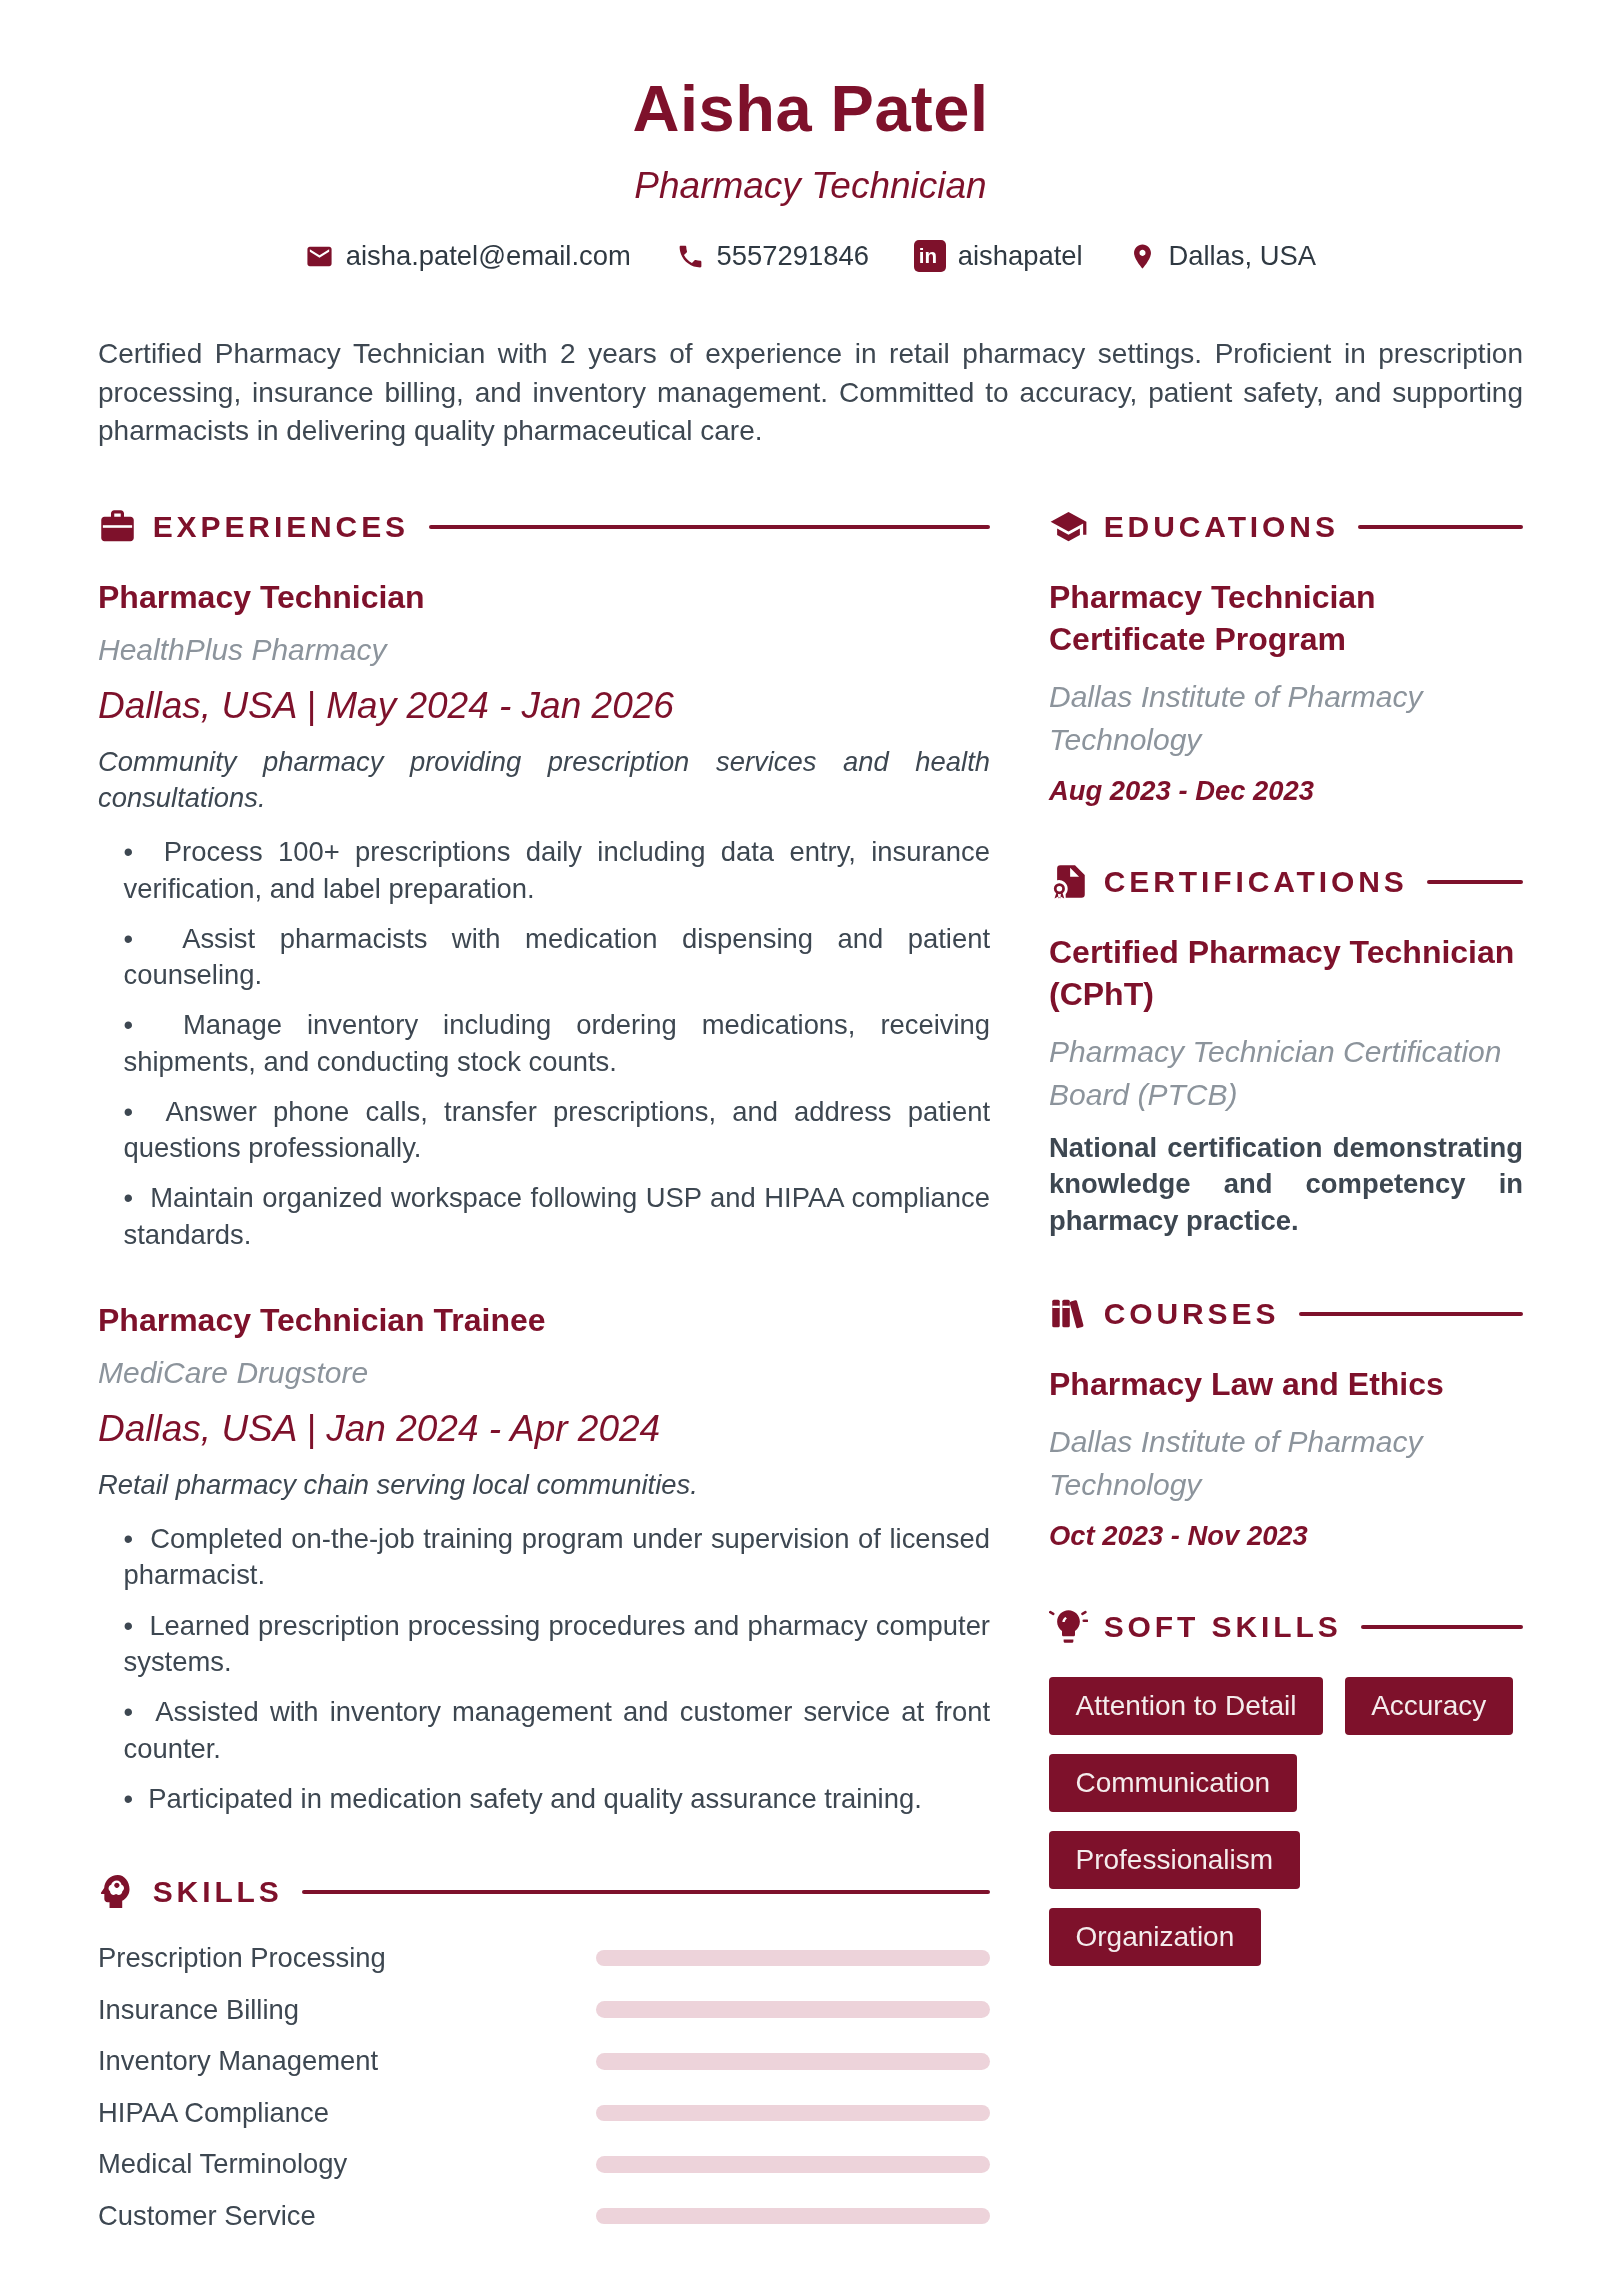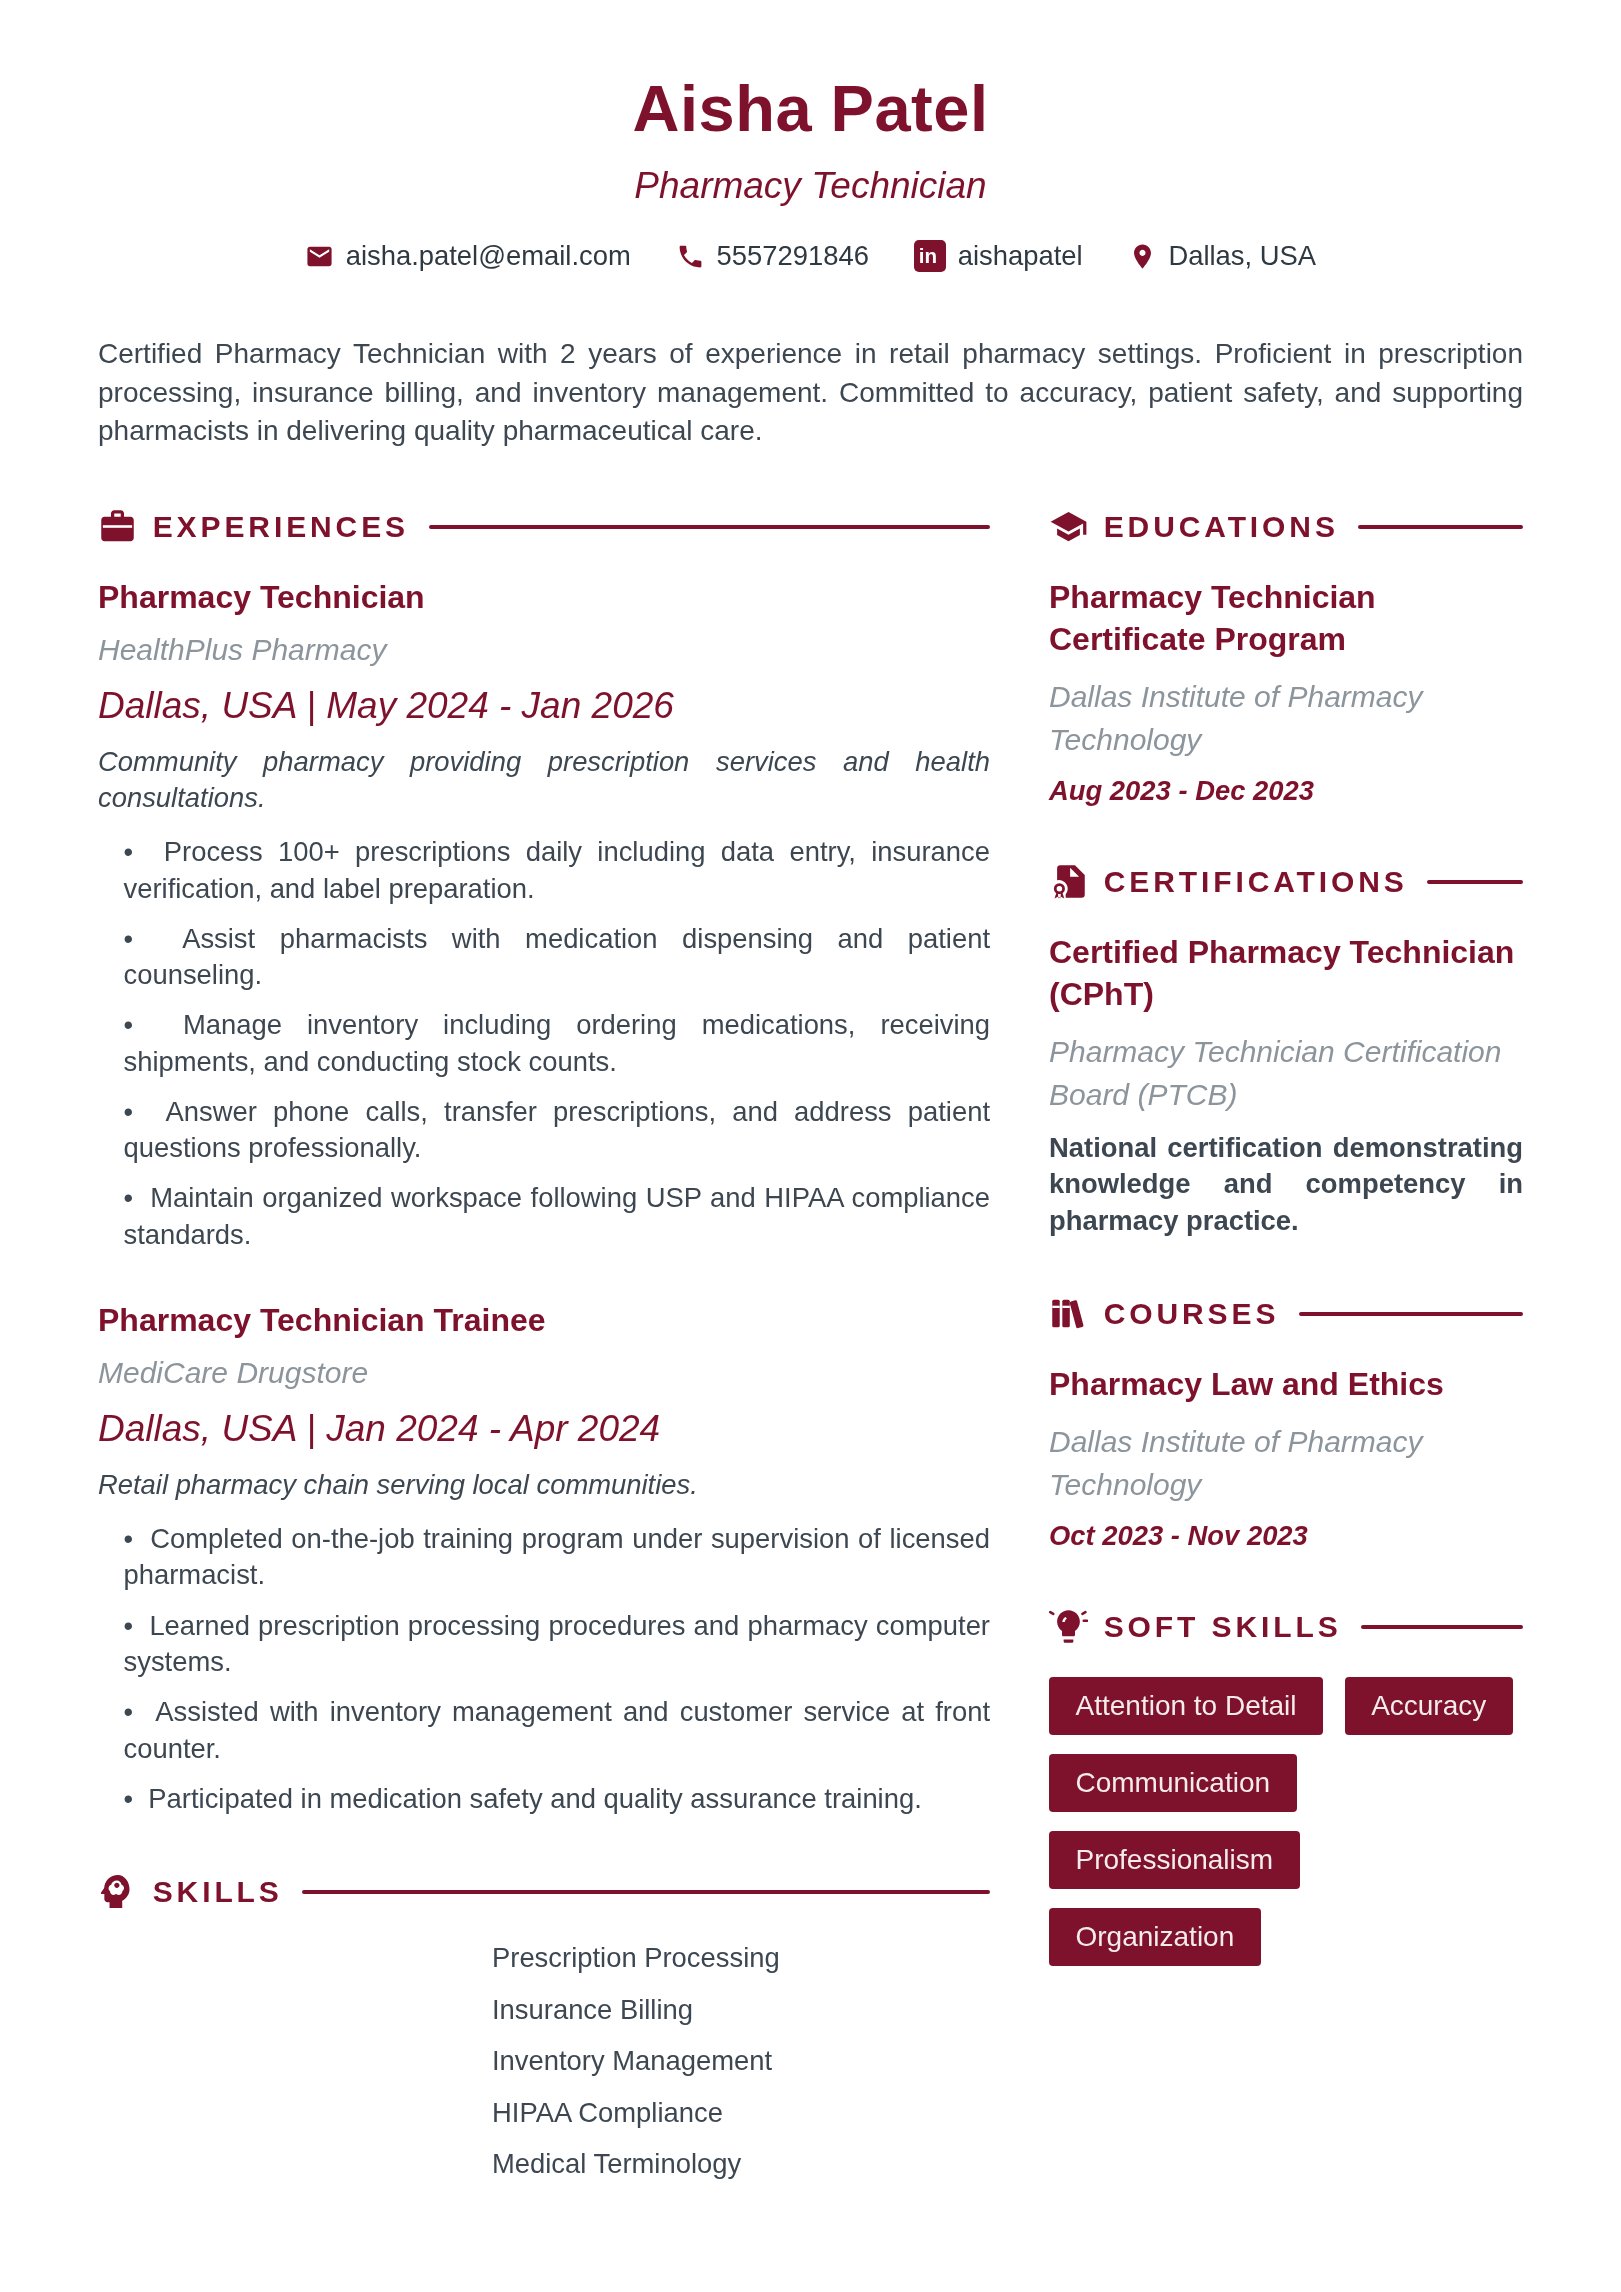--- a/index.html
+++ b/index.html
@@ -83,21 +83,21 @@
   .job-meta{font-size:37px;font-style:italic;color:var(--accent);margin-bottom:17.6px;}
   .job-desc{font-size:27.4px;font-style:italic;color:var(--text-dark);line-height:1.32;text-align:justify;}
   ul.bullets{list-style:none;margin-top:17.6px;padding-left:25.5px;}
   ul.bullets li{
     font-size:27.4px;line-height:1.33;color:var(--text-dark);
     text-align:justify;margin-bottom:13.7px;
   }
   ul.bullets li::before{content:"\2022\00a0\00a0";}
   
   .skills-block{margin-top:55px;}
-  .skill-row{display:flex;align-items:flex-end;margin-bottom:19.6px;flex-direction:column;}
+  .skill-row{display:flex;align-items:center;margin-bottom:19.6px;}
   .skill-name{width:498px;font-size:27.4px;color:var(--text-dark);flex:none;}
   .skill-bar{flex:1;height:16.7px;border-radius:8.8px;background:var(--track);}
   .skill-fill{height:16.7px;border-radius:8.8px;background:var(--accent);}
   
   .rsection + .rsection{margin-top:55px;}
   .entry-title{font-size:32px;font-weight:700;color:var(--accent);line-height:1.3;margin-bottom:15.7px;}
   .entry-sub{font-size:30px;font-style:italic;color:var(--text-gray);line-height:1.42;margin-bottom:13.7px;}
   .entry-date{font-size:27.4px;font-style:italic;color:var(--accent);font-weight:bold;}
   .entry-desc{font-size:27.4px;color:var(--text-dark);line-height:1.33;text-align:justify;margin-top:13px;font-weight:bold;}
   
@@ -257,20 +257,24 @@
   <div class="skill-row">
     <span class="skill-name">HIPAA Compliance</span>
     <span class="skill-bar"><span class="skill-fill" style="width: 74%;"></span></span>
   </div>
 
   <div class="skill-row">
     <span class="skill-name">Medical Terminology</span>
     <span class="skill-bar"><span class="skill-fill" style="width: 74%;"></span></span>
   </div>
 
+  <div class="skill-row">
+    <span class="skill-name">Customer Service</span>
+    <span class="skill-bar"><span class="skill-fill" style="width: 100%;"></span></span>
+  </div>
 </div>
       </div>
 
     </div>
 
     <div class="col-right">
 
       <div class="rsection">
         <div class="section-header">
           <svg class="section-icon" fill="var(--accent)" viewBox="0 0 40 40" width="39" height="39">

